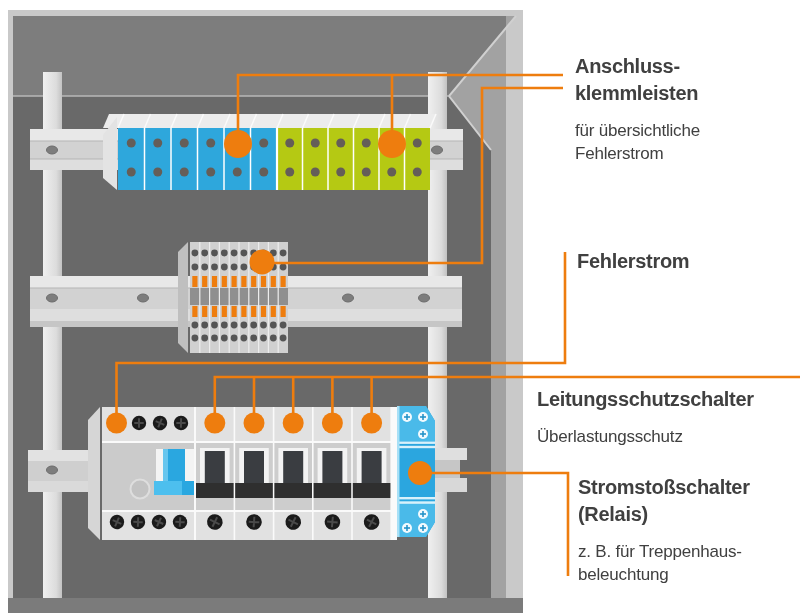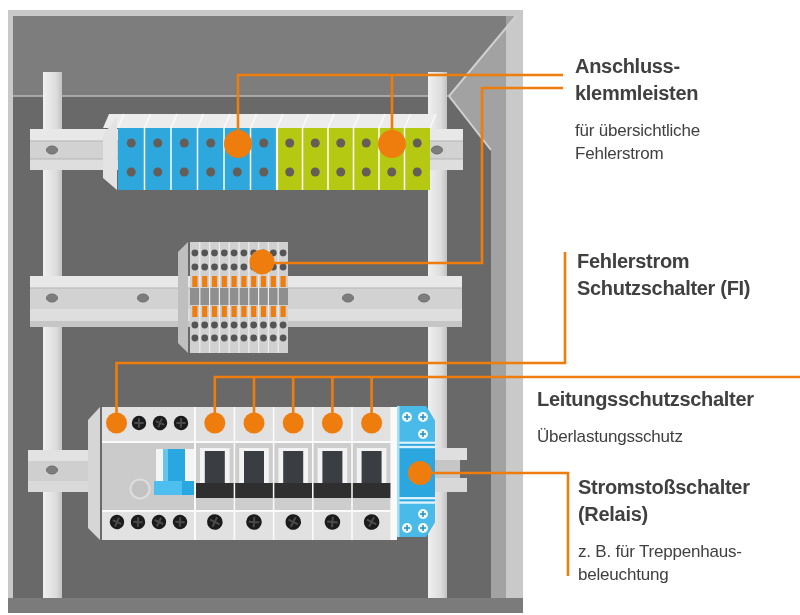--- a/index.html
+++ b/index.html
@@ -376,21 +376,20 @@
   </div>
   <div class="s">
     <span>für übersichtliche</span><br>
     <span>Fehlerstrom</span>
   </div>
 </div>
 
 <div class="label" style="left:577px;top:248px">
   <div class="h">
     <span>Fehlerstrom</span><br>
-    <span>Schutzschalter (FI)</span>
   </div>
 </div>
 
 <div class="label" style="left:537px;top:386px">
   <div class="h">
     <span>Leitungsschutzschalter</span>
   </div>
   <div class="s">
     <span>Überlastungsschutz</span>
   </div>

